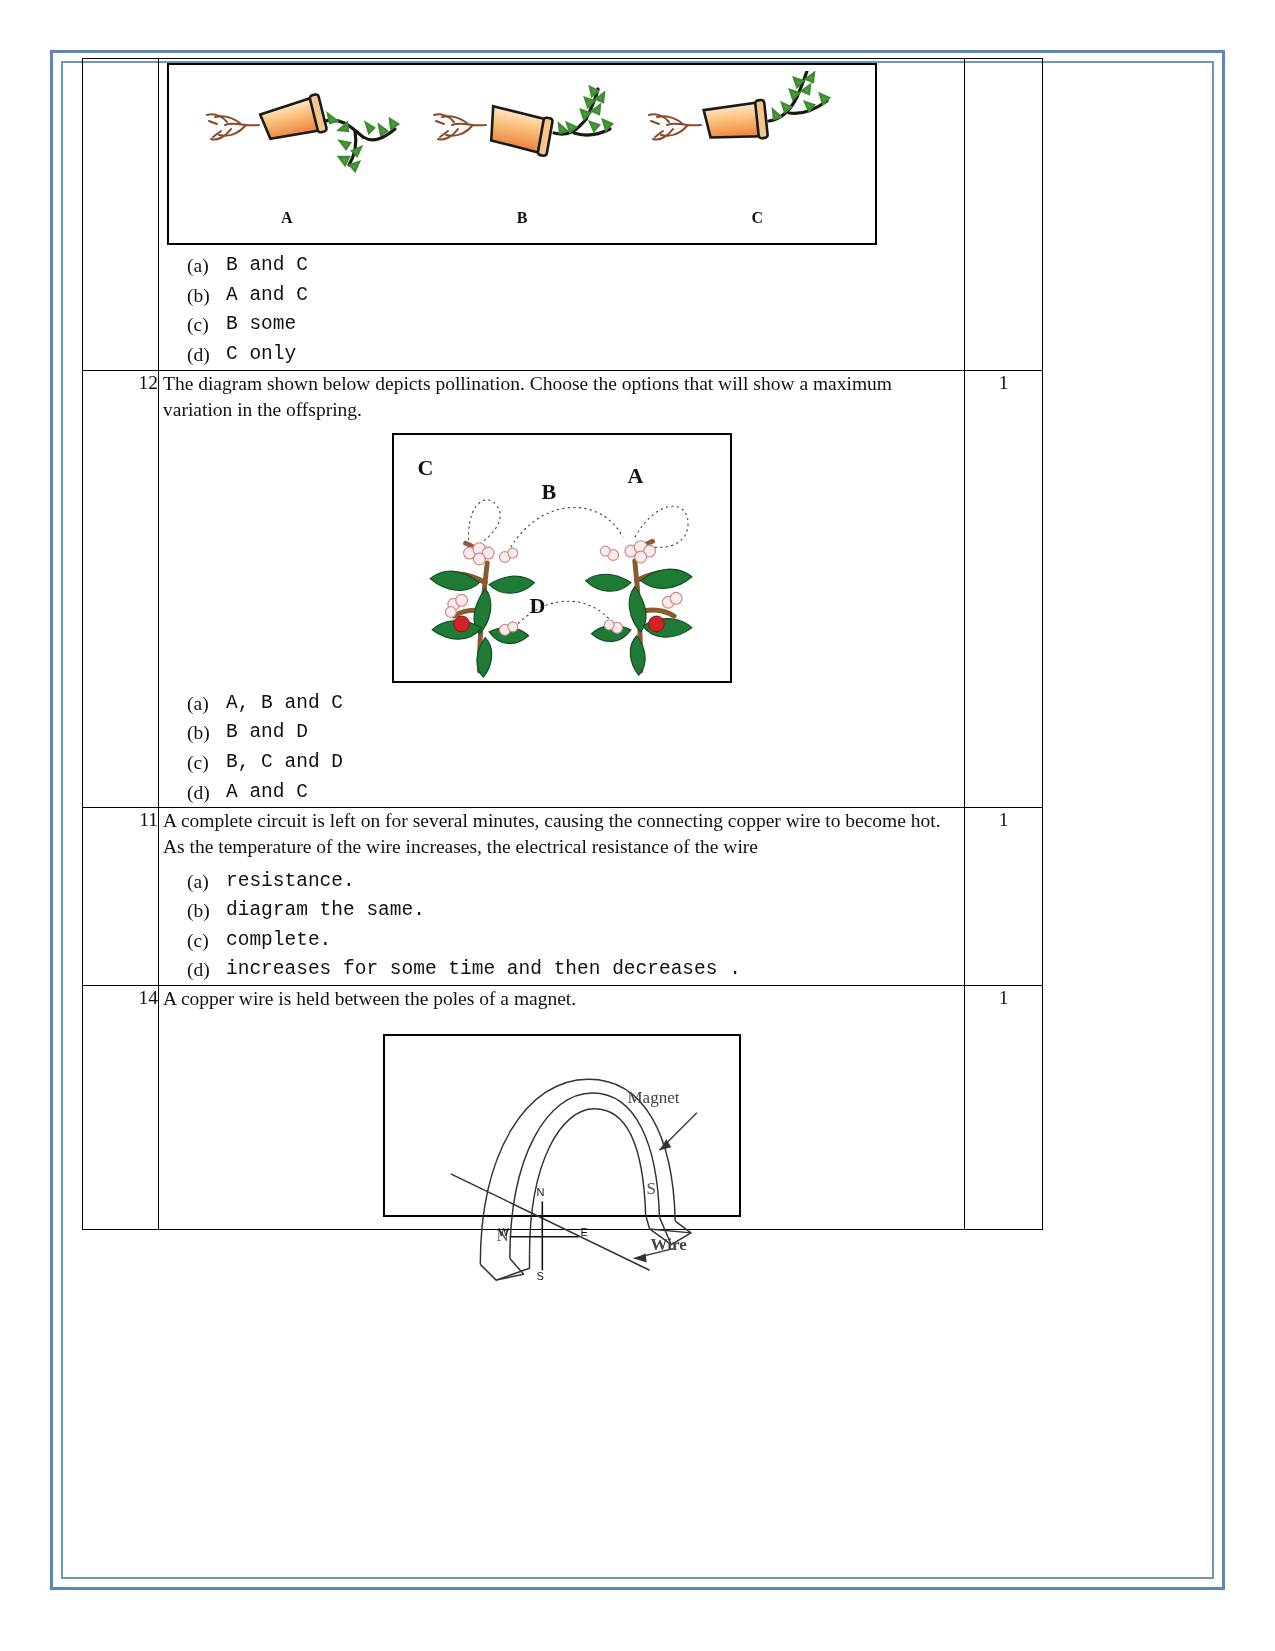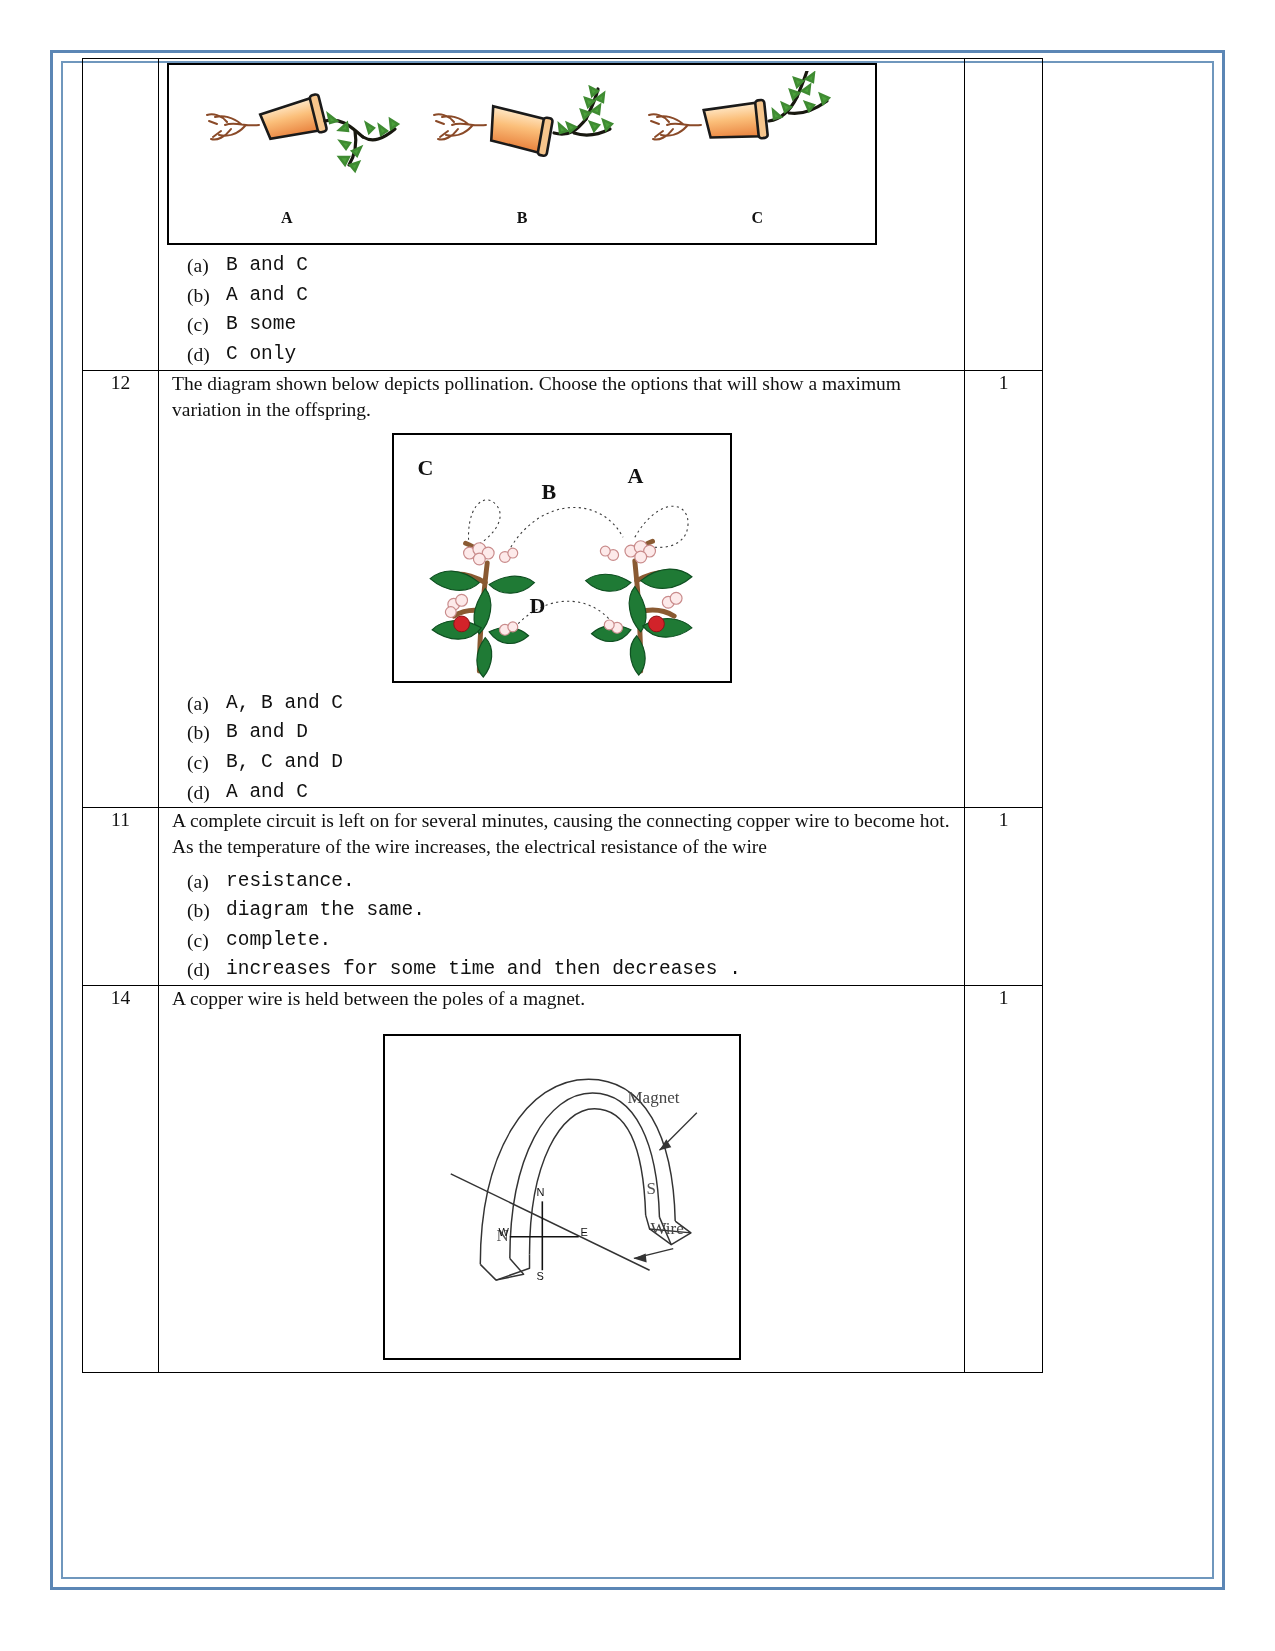--- a/index.html
+++ b/index.html
@@ -40,38 +40,38 @@
   .qtable td {
     border: 1px solid #000;
     vertical-align: top;
     padding: 0;
   }
   .col-num   { width: 76px; }
   .col-body  { width: 806px; }
   .col-marks { width: 78px; }
 
   .qnum {
-    text-align: center;
+    text-align: right;
     font-size: 19.5px;
     padding-top: 14px;
     line-height: 1.2;
   }
   .marks {
     text-align: center;
     font-size: 19.5px;
     padding-top: 10px;
     line-height: 1.2;
   }
   .qbody {
     padding: 12px 14px 14px 14px;
   }
   .qstem {
     font-size: 19.5px;
     line-height: 1.34;
-    margin: 0 0 4px 13px;
+    margin: 0 0 4px 4px;
     text-align: left;
   }
 
   
   .options { margin: 6px 0 0 0; padding: 0; list-style: none; }
   .options.indent { margin-left: 28px; }
   .options li {
     font-size: 19.5px;
     line-height: 1.52;
     display: flex;
@@ -82,21 +82,21 @@
 
   
   .figbox {
     border: 2px solid #000;
     background: #fff;
     position: relative;
     margin: 4px 0 6px 0;
   }
   .fig-pots  { width: 710px; height: 182px; margin-left: 8px; }
   .fig-polli { width: 340px; height: 250px; margin: 10px auto 4px auto; }
-  .fig-magnet{ width: 358px; height: 326px; margin: 22px auto 12px auto; }
+  .fig-magnet{ width: 358px; height: 183px; margin: 22px auto 12px auto; }
 
   .fig-caption-row {
     position: absolute;
     left: 0; right: 0; bottom: 16px;
     display: flex;
     font-weight: bold;
     font-size: 16px;
     font-family: "Liberation Serif", serif;
   }
   .fig-caption-row span {
@@ -445,21 +445,21 @@
             <path d="M252,226 l12,-5 l1,9 z" fill="#333" stroke="none"></path>
           </g>
 
           <g stroke="#111" stroke-width="1.6">
             <line x1="159" y1="168" x2="159" y2="238"></line>
             <line x1="126" y1="204" x2="196" y2="204"></line>
           </g>
         </svg>
 
         <span class="lbl" style="left:243px;top:52px;font-size:17px;color:#444;font-weight:normal;font-family:'Liberation Serif',serif;">Magnet</span>
-        <span class="lbl" style="left:266px;top:183px;font-size:17px;color:#444;font-weight:normal;font-family:'Liberation Serif',serif;">Wire</span>
+        <span class="lbl" style="left:266px;top:199px;font-size:17px;color:#444;font-weight:bold;font-family:'Liberation Serif',serif;">Wire</span>
         <span class="lbl" style="left:112px;top:190px;font-size:17px;color:#555;font-weight:normal;">N</span>
         <span class="lbl" style="left:262px;top:143px;font-size:17px;color:#555;font-weight:normal;">S</span>
 
         <span class="lbl" style="left:152px;top:150px;font-size:11px;font-weight:normal;font-family:'Liberation Sans',sans-serif;">N</span>
         <span class="lbl" style="left:152px;top:234px;font-size:11px;font-weight:normal;font-family:'Liberation Sans',sans-serif;">S</span>
         <span class="lbl" style="left:196px;top:190px;font-size:11px;font-weight:normal;font-family:'Liberation Sans',sans-serif;">E</span>
 
         <span class="lbl" style="left:112px;top:190px;font-size:11px;font-weight:normal;font-family:'Liberation Sans',sans-serif;left:114px;">W</span>
       </div>
 

